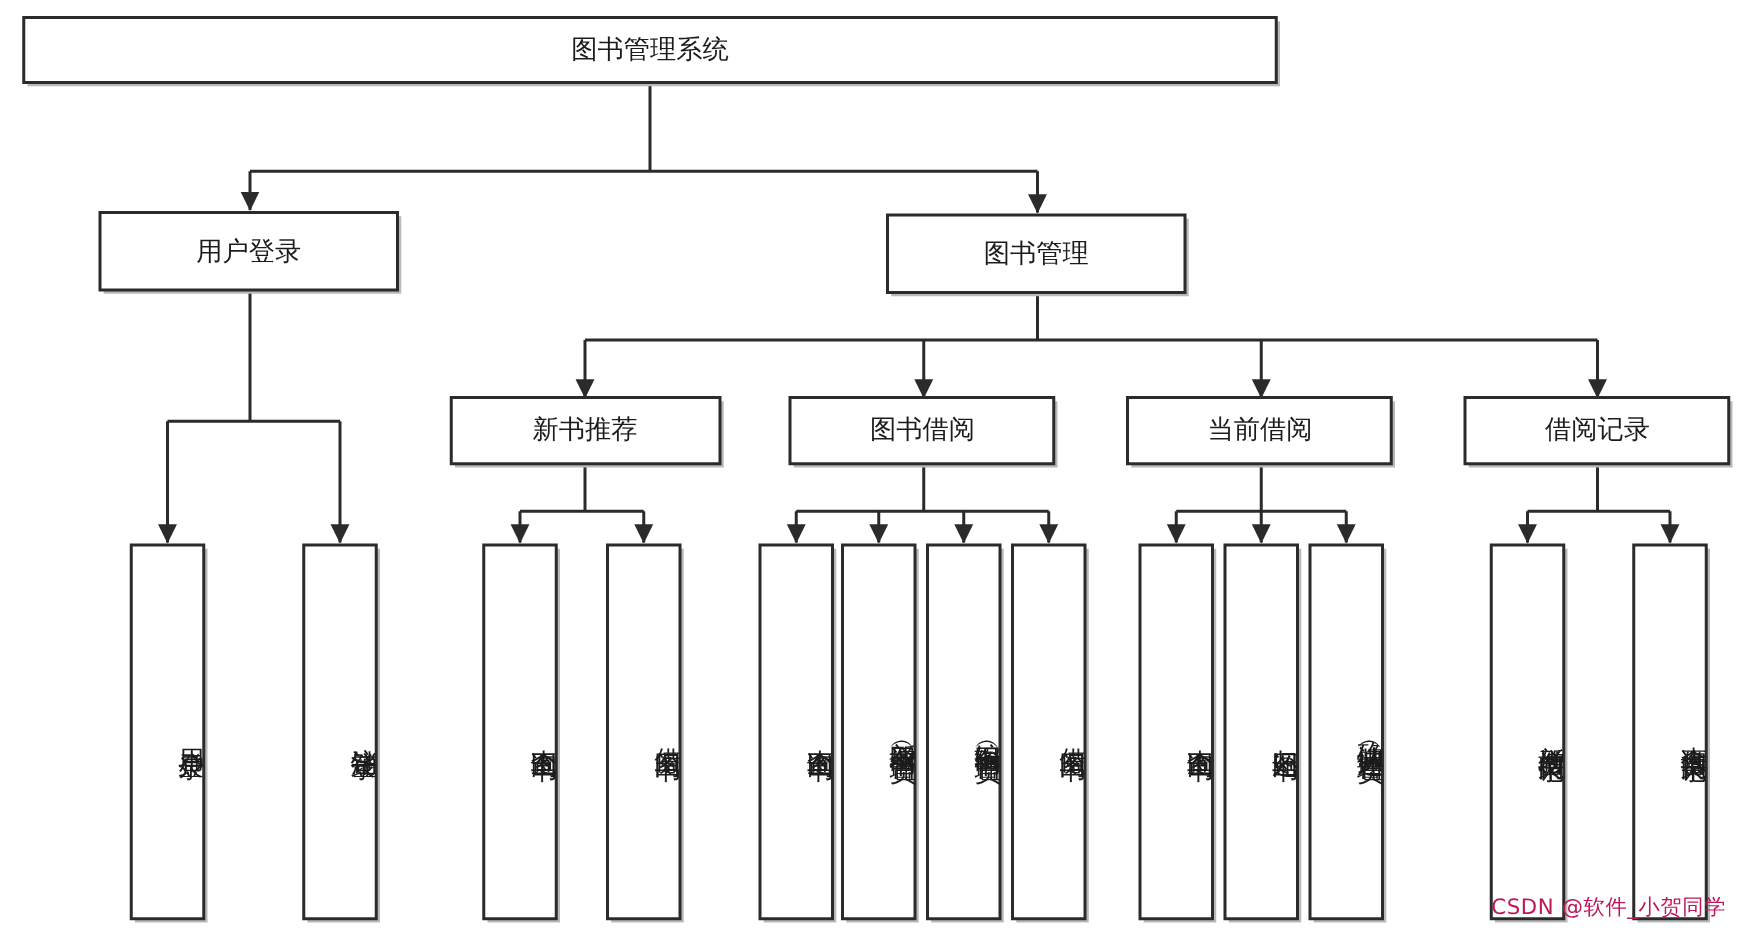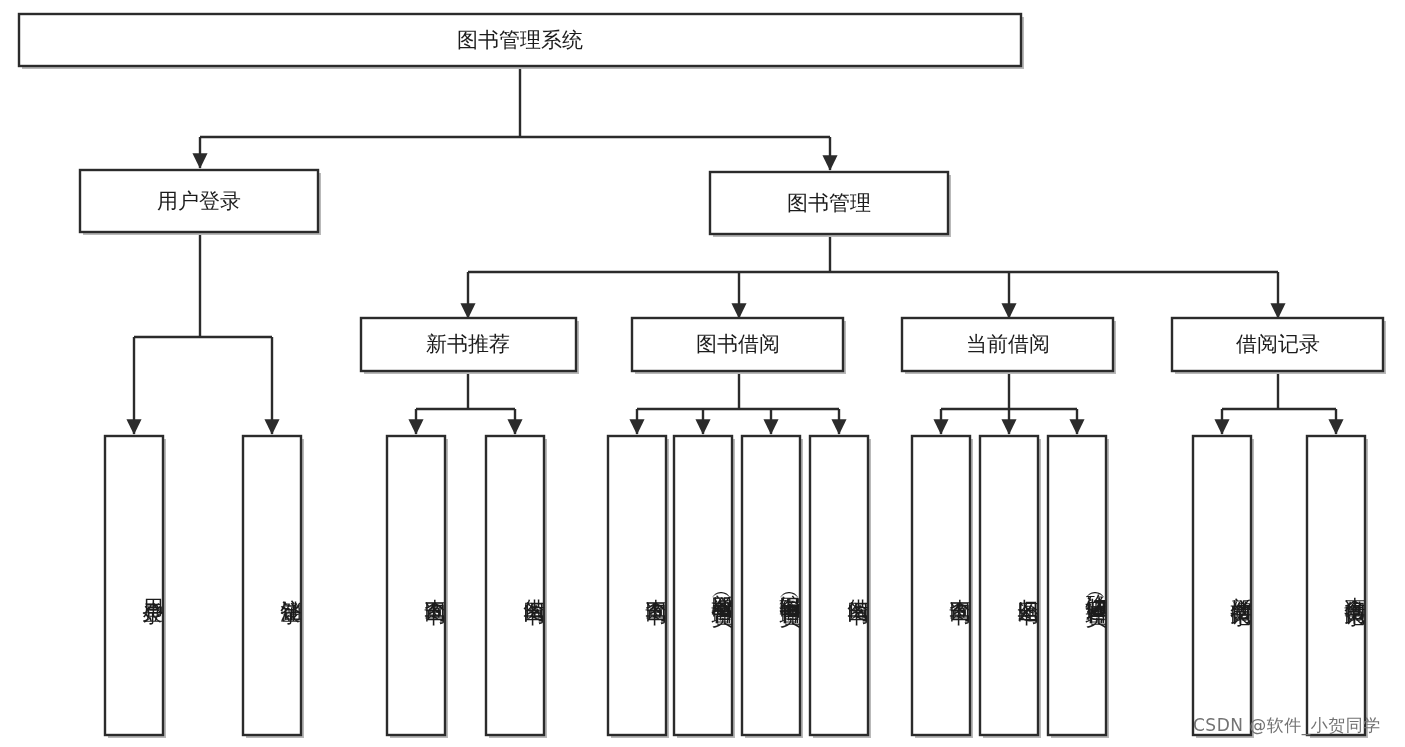--- a/index.html
+++ b/index.html
@@ -64,21 +64,21 @@
     justify-content: center;
     white-space: nowrap;
     pointer-events: none;
   }
   .watermark {
     position: absolute;
     left: 1193px;
     top: 714px;
     font-family: "DejaVu Sans", "Liberation Sans", sans-serif;
     font-size: 17px;
-    color: #737373;
+    color: #be185d;
     white-space: nowrap;
     letter-spacing: 0.5px;
   }
 </style>
 </head>
 <body>
 
 <div id="diagram-root">
 
   <svg class="diagram" viewBox="0 0 1405 747">

